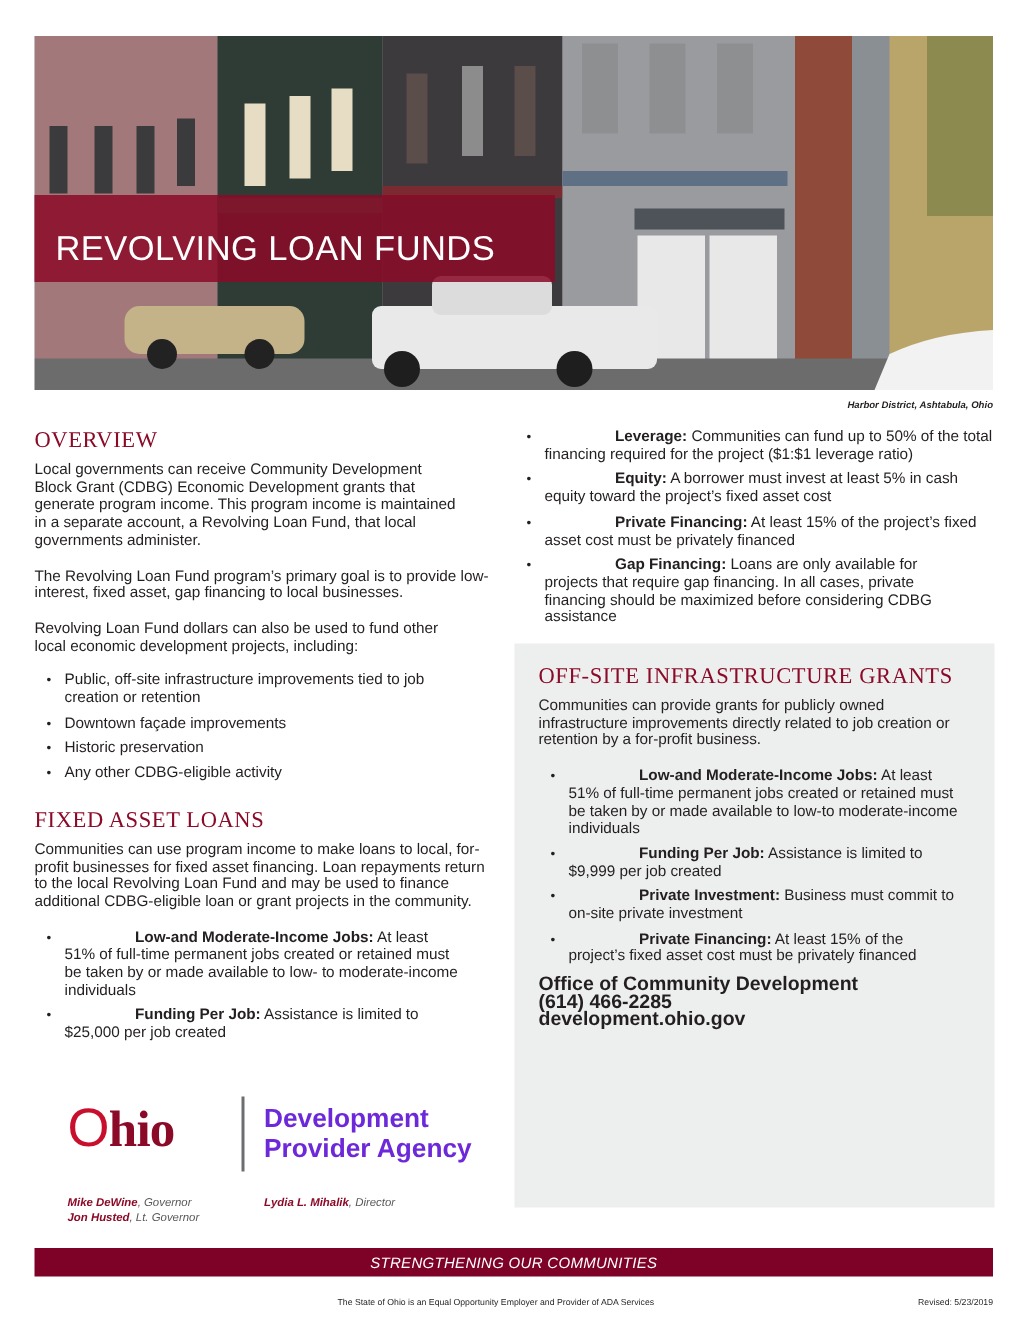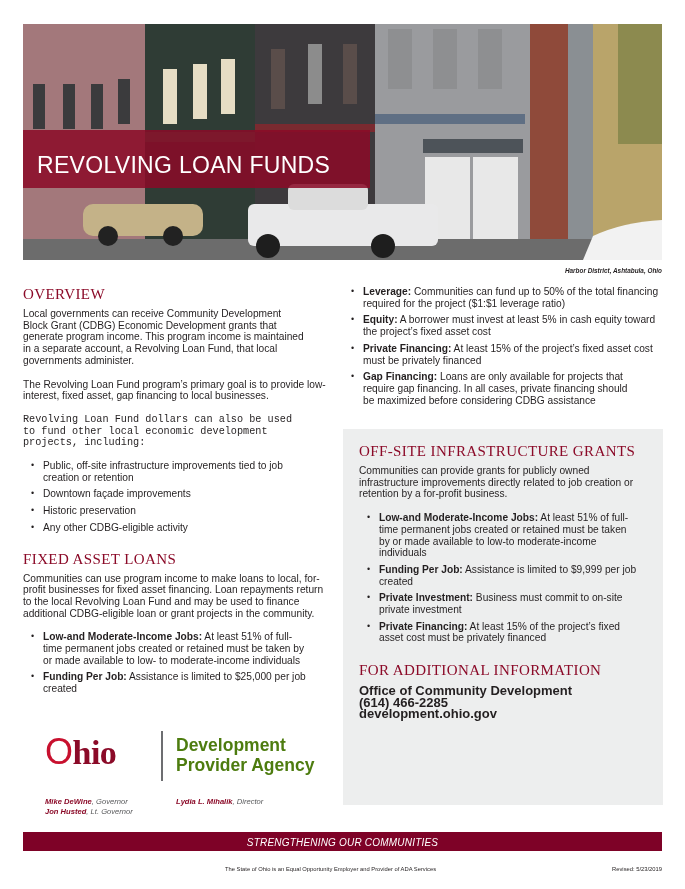--- a/index.html
+++ b/index.html
@@ -13,30 +13,30 @@
   .title-band h1 { position: absolute; left: 14px; top: 22px; font-family: "Liberation Sans", sans-serif; font-weight: 400; font-size: 23px; letter-spacing: 0.3px; color: #ffffff; white-space: nowrap; }
   .caption { position: absolute; right: 23px; top: 267px; font-size: 6.4px; font-style: italic; font-weight: 700; color: #231f20; }
 
   
   .h2 { font-family: "Liberation Serif", serif; font-weight: 400; color: #8b0a28; font-size: 15px; letter-spacing: 0.4px; text-transform: uppercase; }
   .p { font-size: 10.2px; line-height: 11.7px; color: #231f20; }
   .col { position: absolute; }
   ul.bul { list-style: none; }
   ul.bul li { position: relative; padding-left: 20px; font-size: 10.2px; line-height: 11.7px; margin-bottom: 5px; }
   ul.bul li::before { content: "•"; position: absolute; left: 8px; top: 0; font-size: 9px; }
-  ul.bul li b { font-weight: 700; }
+  ul.bul li b { font-weight: 700; margin-left: 47px; }
 
   .left { left: 23px; top: 286px; width: 305px; }
   .gray { position: absolute; left: 343px; top: 429px; width: 320px; height: 376px; background: #edeeee; }
 
   
   .ohio-logo { position: absolute; left: 45px; top: 735px; font-family: "Liberation Serif", serif; font-weight: 700; color: #8b0a28; font-size: 34px; letter-spacing: -0.5px; line-height: 34px; }
   .ohio-logo .O { font-family: "Liberation Sans", sans-serif; font-weight: 400; color: #c8102e; font-size: 36px; }
   .logo-divider { position: absolute; left: 161px; top: 731px; width: 1.5px; height: 50px; background: #6d6e71; }
-  .agency { position: absolute; left: 176px; top: 736px; font-weight: 700; color: #4d7c0f; font-size: 17.5px; line-height: 19.5px; }
+  .agency { position: absolute; left: 176px; top: 736px; font-weight: 700; color: #6d28d9; font-size: 17.5px; line-height: 19.5px; }
   .officials { position: absolute; font-size: 7.6px; line-height: 10px; color: #58595b; font-style: italic; }
   .officials b { color: #8b0a28; font-weight: 700; }
 
   .strip { position: absolute; left: 23px; top: 832px; width: 639px; height: 19px; background: #7e0227; color: #ffffff; text-align: center; font-style: italic; font-size: 10px; line-height: 22px; letter-spacing: 0.2px; }
   .eeo { position: absolute; top: 866px; font-size: 5.8px; color: #231f20; }
 </style>
 </head>
 <body>
 
 <div class="hero">
@@ -92,21 +92,21 @@
 <div class="title-band">
   <h1>REVOLVING LOAN FUNDS</h1>
 </div>
 
 <div class="caption">Harbor District, Ashtabula, Ohio</div>
 
 <div class="col left">
   <div class="h2">OVERVIEW</div>
   <p class="p" style="margin-top:5px; width:282px;">Local governments can receive Community Development Block Grant (CDBG) Economic Development grants that generate program income. This program income is maintained in a separate account, a Revolving Loan Fund, that local governments administer.</p>
   <p class="p" style="margin-top:12px;">The Revolving Loan Fund program’s primary goal is to provide low-interest, fixed asset, gap financing to local businesses.</p>
-  <p class="p" style="margin-top:12px; width:285px;font-family:Liberation Mono, monospace;">Revolving Loan Fund dollars can also be used to fund other local economic development projects, including:</p>
+  <p class="p" style="margin-top:12px; width:285px;">Revolving Loan Fund dollars can also be used to fund other local economic development projects, including:</p>
   <ul class="bul" style="margin-top:11px; width:290px;">
     <li>Public, off-site infrastructure improvements tied to job creation or retention</li>
     <li>Downtown façade improvements</li>
     <li>Historic preservation</li>
     <li>Any other CDBG-eligible activity</li>
   </ul>
 
   <div class="h2" style="margin-top:17px;">FIXED ASSET LOANS</div>
   <p class="p" style="margin-top:5px;">Communities can use program income to make loans to local, for-profit businesses for fixed asset financing. Loan repayments return to the local Revolving Loan Fund and may be used to finance additional CDBG-eligible loan or grant projects in the community.</p>
   <ul class="bul" style="margin-top:12px; width:285px;">
@@ -128,21 +128,20 @@
   <div style="position:absolute; left:16px; top:14px; width:292px;">
     <div class="h2">OFF-SITE INFRASTRUCTURE GRANTS</div>
     <p class="p" style="margin-top:5px;">Communities can provide grants for publicly owned infrastructure improvements directly related to job creation or retention by a for-profit business.</p>
     <ul class="bul" style="margin-top:12px; width:280px;">
       <li><b>Low-and Moderate-Income Jobs:</b><span> At least 51% of full-time permanent jobs created or retained must be taken by or made available to low-to moderate-income individuals</span></li>
       <li><b>Funding Per Job:</b><span> Assistance is limited to $9,999 per job created</span></li>
       <li><b>Private Investment:</b><span> Business must commit to on-site private investment</span></li>
       <li><b>Private Financing:</b><span> At least 15% of the project’s fixed asset cost must be privately financed</span></li>
     </ul>
 
-    <div class="h2" style="margin-top:18px;">FOR ADDITIONAL INFORMATION</div>
     <div class="p" style="margin-top:6px; font-size:13px; line-height:11.5px;font-weight:bold;">
       <div>Office of Community Development</div>
       <div>(614) 466-2285</div>
       <div>development.ohio.gov</div>
     </div>
   </div>
 </div>
 
 <div class="ohio-logo">
   <span class="O">O</span><span>hio</span>

